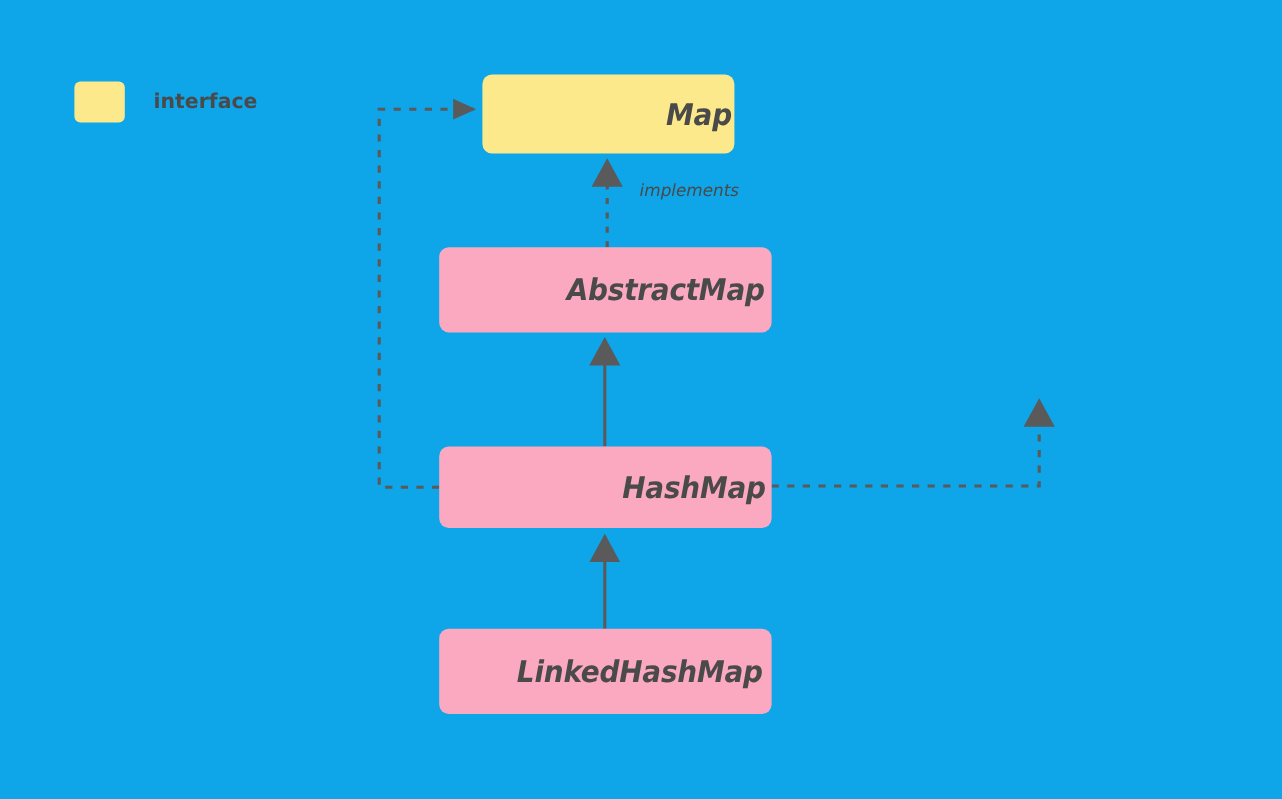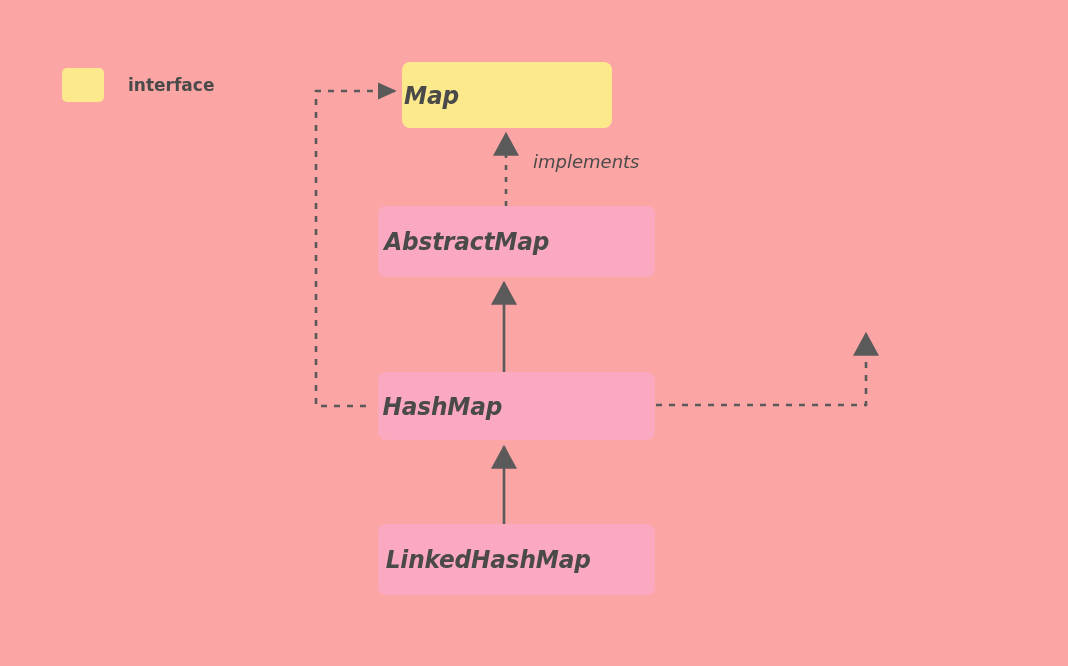--- a/index.html
+++ b/index.html
@@ -7,51 +7,51 @@
     padding: 0;
     background: #ffffff;
   }
   body {
     font-family: "DejaVu Sans", sans-serif;
   }
   #canvas {
     position: relative;
     width: 1068px;
     height: 666px;
-    background: #fca5a5;
+    background: #0ea5e9;
     overflow: hidden;
   }
   #edge-layer {
     position: absolute;
     left: 0;
     top: 0;
     width: 1068px;
     height: 666px;
   }
   .node {
     position: absolute;
     border-radius: 8px;
     display: flex;
     align-items: center;
-    justify-content: flex-start;
+    justify-content: flex-end;
     box-sizing: border-box;
     z-index: 2;
   }
   .node-label {
     font-family: "DejaVu Sans", sans-serif;
     font-weight: bold;
     font-style: italic;
     color: #4a4a4a;
     font-size: 25px;
     letter-spacing: -0.2px;
     white-space: nowrap;
     transform: scaleX(0.93);
   }
   .node.iface { background: #fce98c; }
-  .node.klass { background: #fba9c0; margin-left: 12px; }
+  .node.klass { background: #fba9c0; }
 
   #node-map        { left: 402px; top: 62px;  width: 210px; height: 66px; }
   #node-abstractmap{ left: 366px; top: 206px; width: 277px; height: 71px; }
   #node-serializable{left: 733px; top: 254px; width: 263px; height: 73px; }
   #node-hashmap    { left: 366px; top: 372px; width: 277px; height: 68px; }
   #node-linkedhashmap{left:366px; top: 524px; width: 277px; height: 71px; }
 
   #legend {
     position: absolute;
     left: 62px;
@@ -75,21 +75,21 @@
     font-family: "DejaVu Sans", sans-serif;
     font-weight: bold;
     font-size: 17px;
     color: #4a4a4a;
     white-space: nowrap;
   }
   .edge-label {
     position: absolute;
     font-family: "DejaVu Sans", sans-serif;
     font-style: italic;
-    font-size: 18px;
+    font-size: 14px;
     color: #4a4a4a;
     white-space: nowrap;
     z-index: 3;
   }
   #label-implements { left: 533px; top: 151px; }
 </style>
 </head>
 <body>
 
 <div id="canvas">

